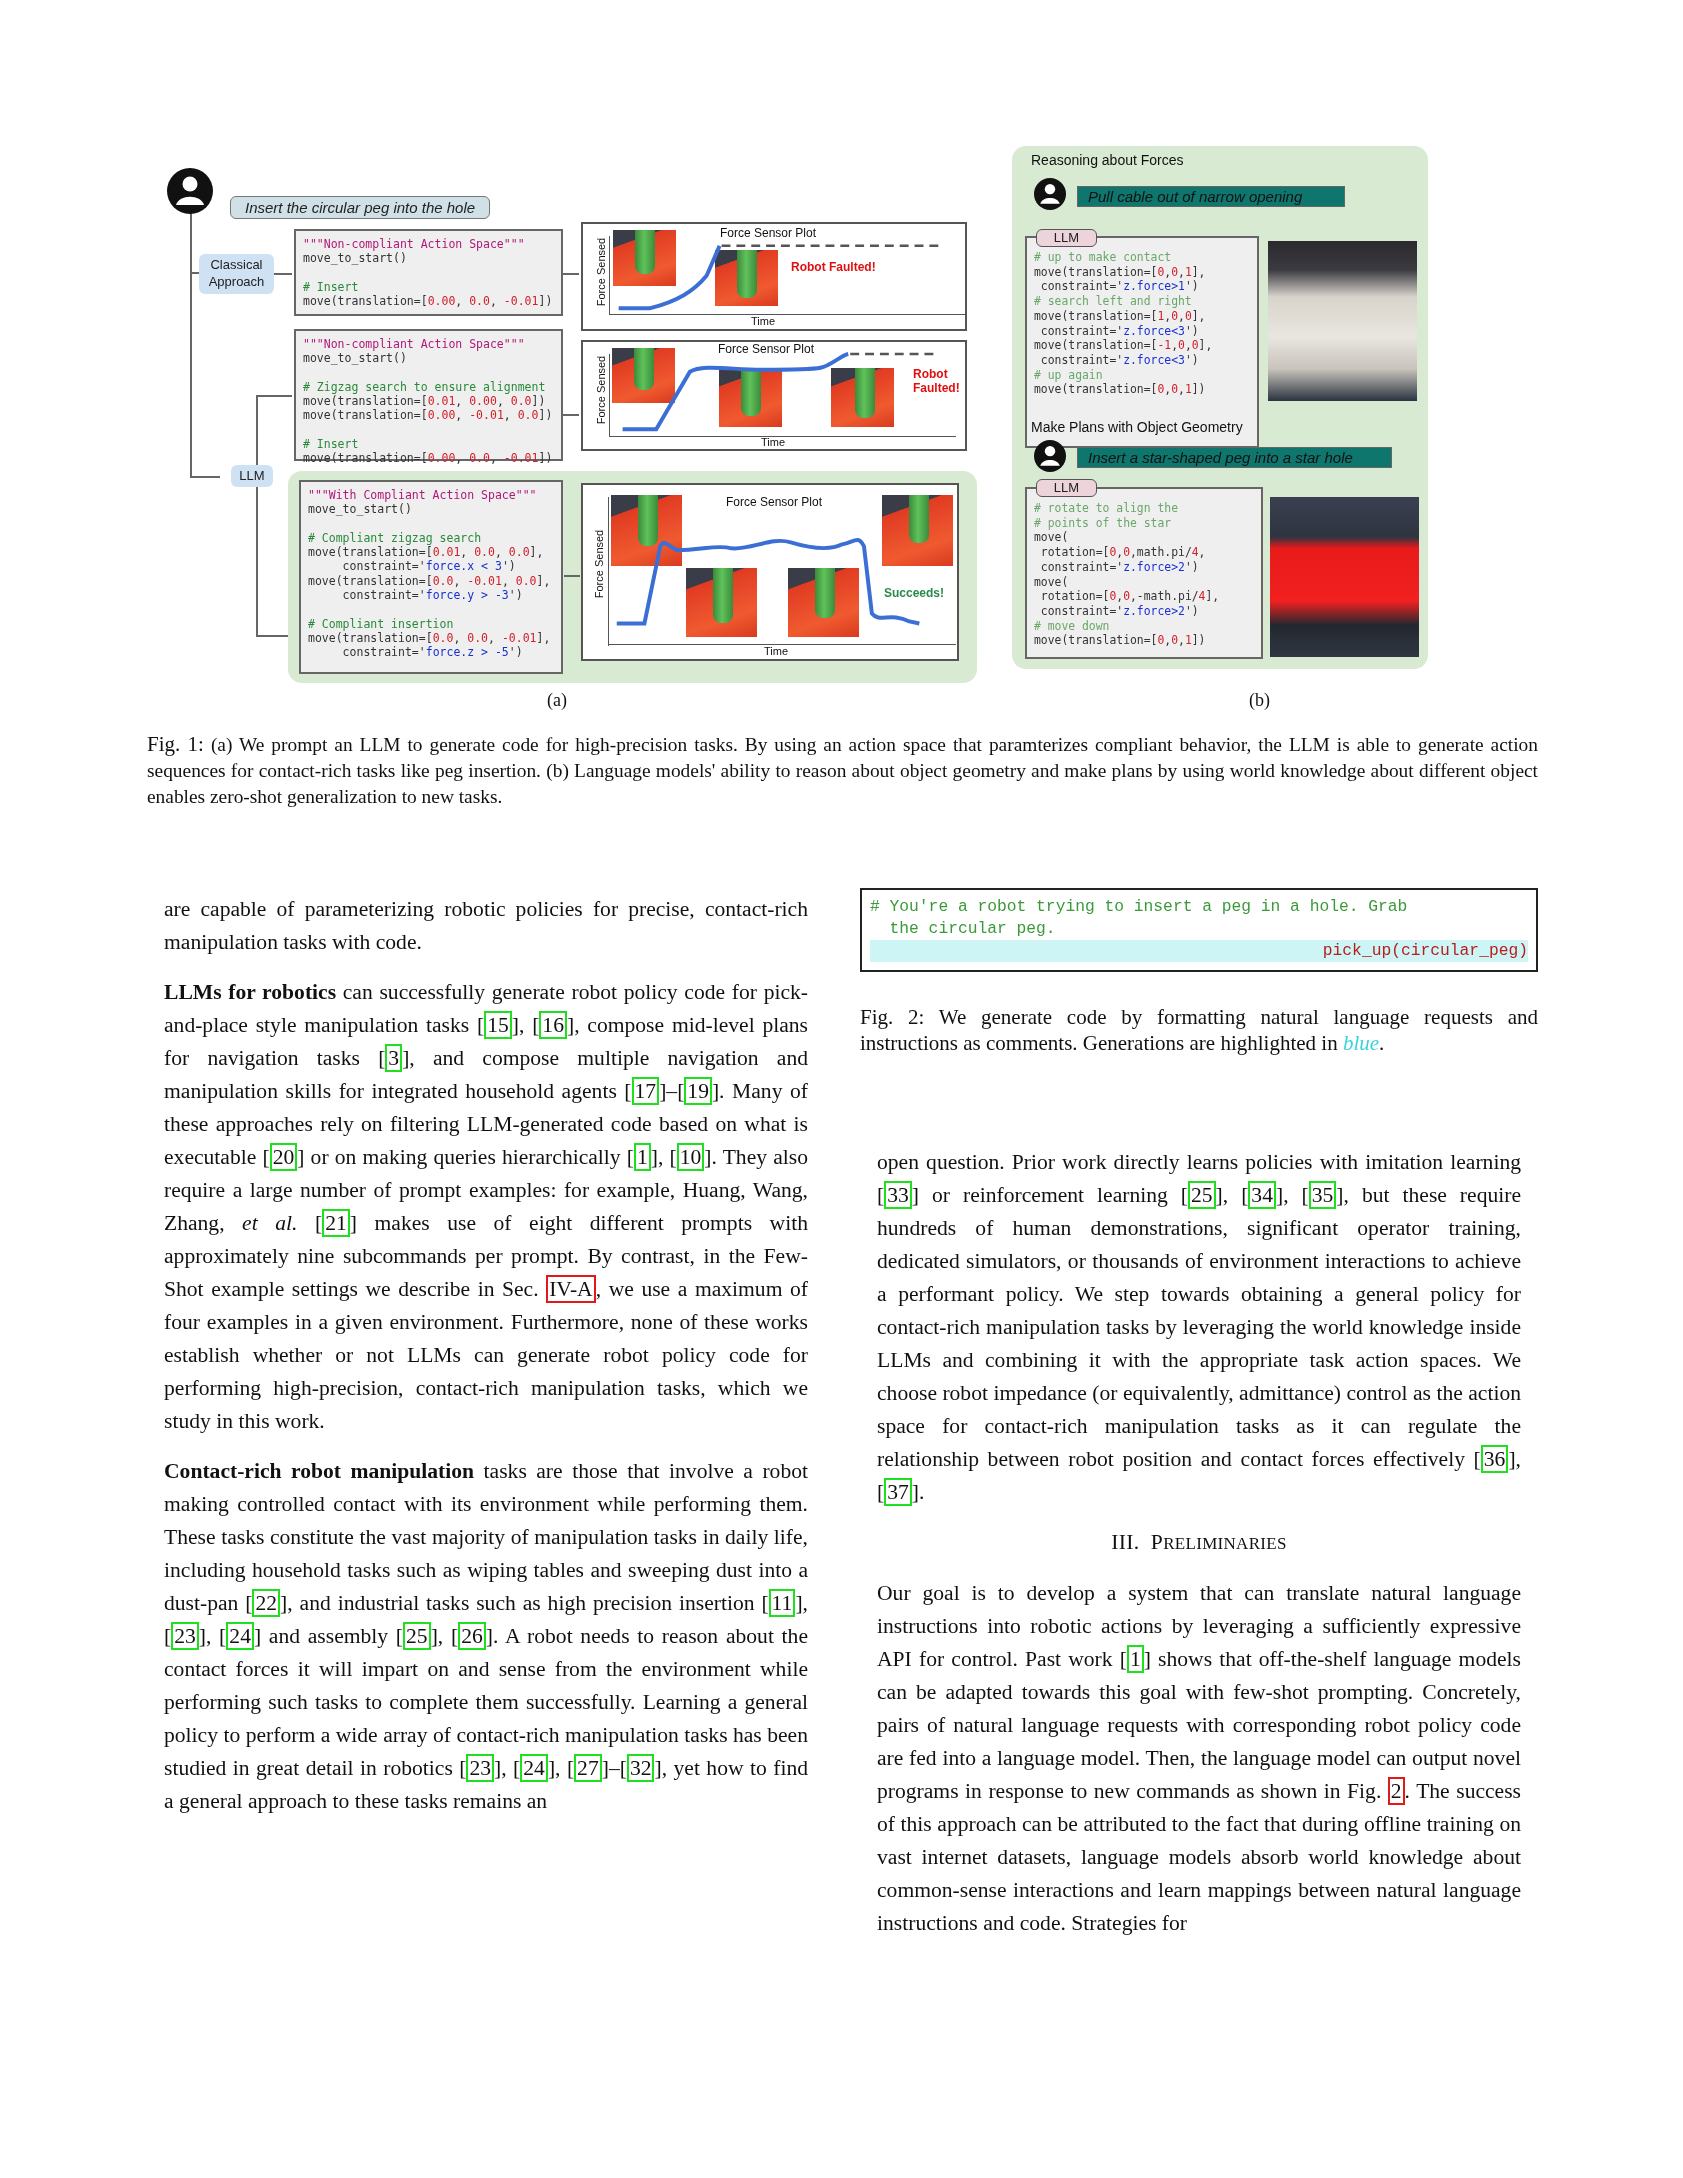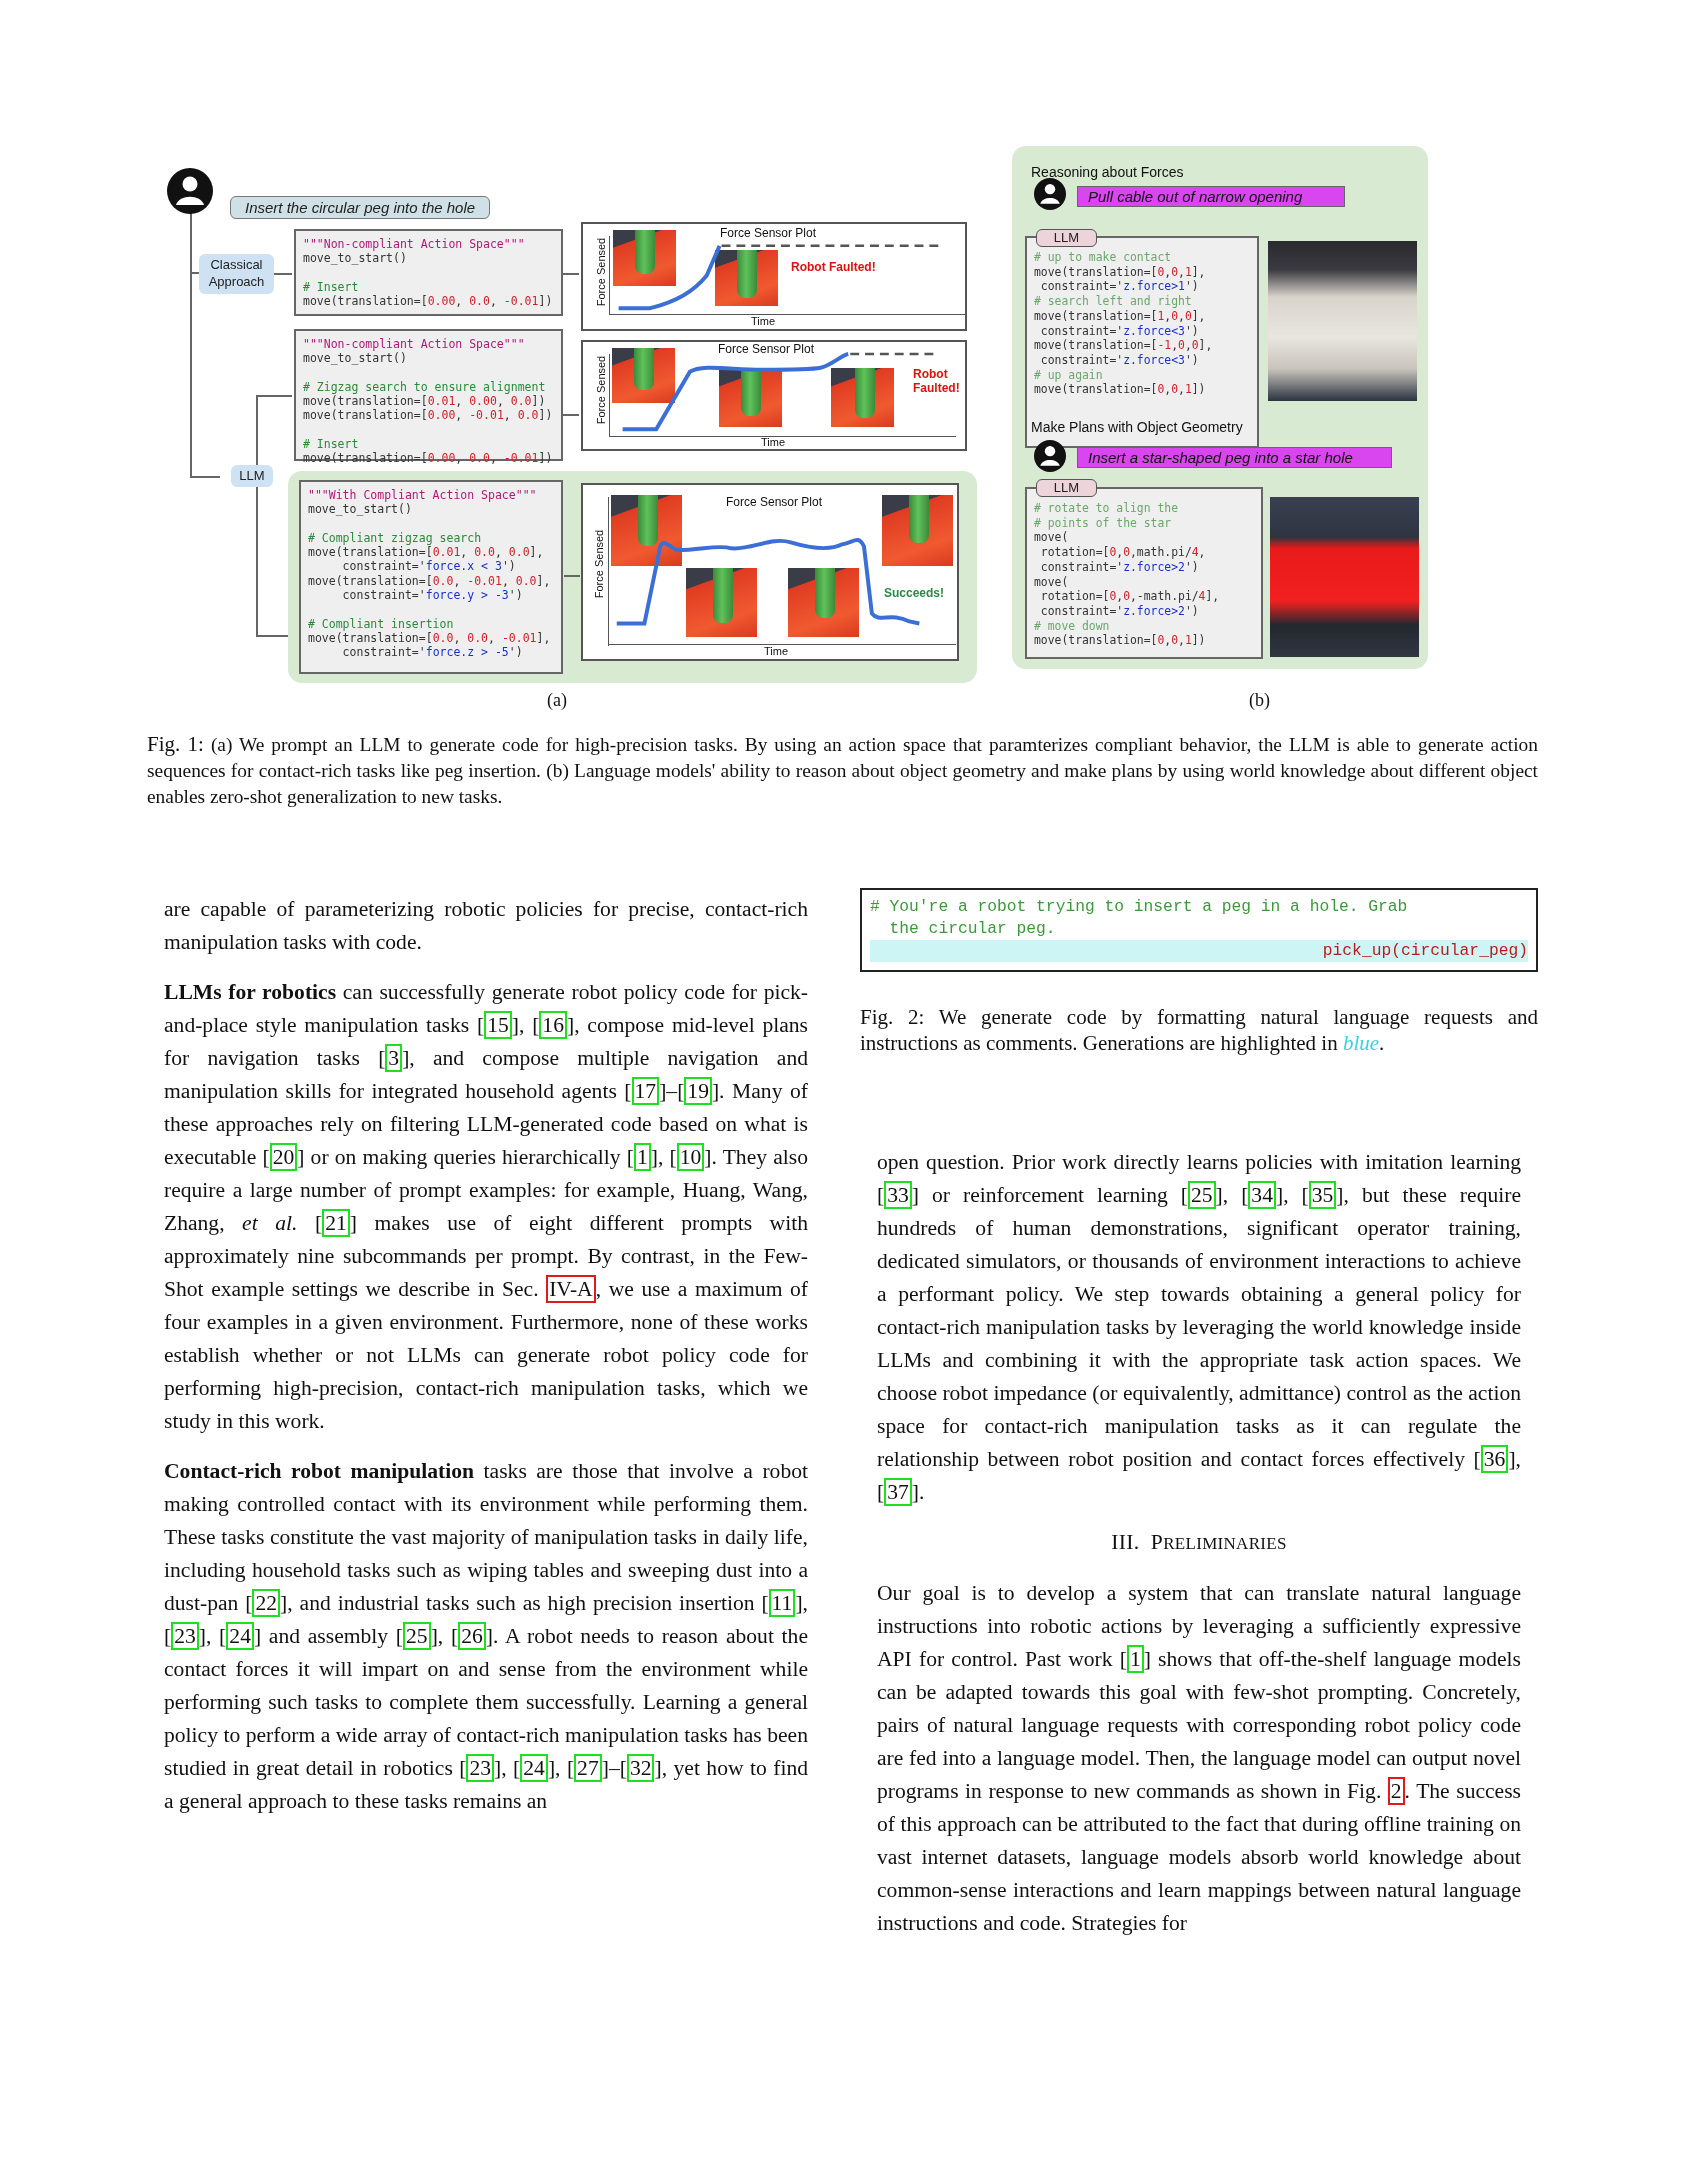--- a/index.html
+++ b/index.html
@@ -24,21 +24,21 @@
   .plot-axlabel { font-size:11px; color:#111; }
   .fault { color:#e01010; font-weight:bold; font-size:12px; line-height:14px; }
   .success { color:#2a8a4a; font-weight:bold; font-size:12px; }
   .photo-red { background:linear-gradient(160deg,#3a3d48 0%,#3a3d48 22%,#e03b22 23%,#f05a30 70%,#d83a1e 100%); overflow:hidden; }
   .peg { position:absolute; background:linear-gradient(90deg,#3c8a3a,#5fc25a 45%,#3c8a3a); border-radius:0 0 8px 8px; }
   .line { position:absolute; background:#666; }
 
   
   .llm-tab { background:#ecd4da; border:1.5px solid #555; border-radius:6px; font-size:13px; text-align:center; line-height:16px; color:#222; }
   .sec-title { font-size:14px; color:#111; }
-  .bubble-b { background:#d946ef; border:1.5px solid #666; font-style:italic; font-size:15px; padding:1px 10px; white-space:nowrap; color:#111; }
+  .bubble-b { background:#0f766e; border:1.5px solid #666; font-style:italic; font-size:15px; padding:1px 10px; white-space:nowrap; color:#111; }
   .photo-cable { background:linear-gradient(180deg,#2a2a2e 0%,#3a3a40 18%,#d8d4cc 35%,#e9e6e0 60%,#c8c3bb 80%,#2a3340 100%); }
   .photo-star { background:linear-gradient(180deg,#3a4050 0%,#2e3440 25%,#e81a1a 32%,#f22020 65%,#23282f 80%,#303642 100%); }
 
   
   .sublabel { font-size:18px; }
   .caption { font-size:19.4px; line-height:26px; text-align:justify; }
   .caption .figlbl { font-size:21px; }
   .body-text { font-size:21.6px; line-height:33px; text-align:justify; text-align-last:auto; }
   .body-text p { margin:17px; }
   .heading { font-size:21.6px; text-align:center; letter-spacing:0.3px; }
@@ -165,21 +165,21 @@
         <div class="peg" style="left:27px;top:0;width:20px;height:48px;"></div>
       </div>
     <svg class="abs" style="left:0;top:0;" width="378" height="178" viewBox="0 0 382 180">
       <path d="M34 140 L62 140 L78 62 C82 54,86 62,95 66 C120 66,135 60,150 64 C170 66,190 52,210 58 C230 64,250 66,262 60 C274 58,278 50,284 62 L292 130 C300 140,310 128,330 138 L340 140" stroke="#3b6fd6" stroke-width="4" fill="none"></path>
     </svg>
     <div class="abs success" style="left:301px;top:101px;">Succeeds!</div>
   </div>
 </div>
 
 <div class="abs greenbg sans" style="left:1012px;top:146px;width:416px;height:523px;">
-  <div class="abs sec-title" style="left:19px;top:18px;">Reasoning about Forces</div>
+  <div class="abs sec-title" style="left:19px;top:6px;">Reasoning about Forces</div>
   <svg class="abs" style="left:22px;top:32px;" width="32" height="32" viewBox="0 0 46 46">
     <circle cx="23" cy="23" r="23" fill="#111"></circle>
       <circle cx="23" cy="16" r="7.5" fill="#fff"></circle>
       <path d="M9 37 C12 26, 34 26, 37 37 Z" fill="#fff"></path>
   </svg>
   <div class="abs bubble-b" style="left:65px;top:40px;width:246px;">Pull cable out of narrow opening</div>
 
   <div class="abs codebox mono" style="left:13px;top:90px;width:234px;height:212px;font-size:11.4px;line-height:14.7px;padding-top:12px;"><span class="c-lcmt">#&nbsp;up to make contact</span>
 move(translation=[<span class="c-num">0</span>,<span class="c-num">0</span>,<span class="c-num">1</span>],
  constraint='<span class="c-blue">z.force&gt;1</span>')

